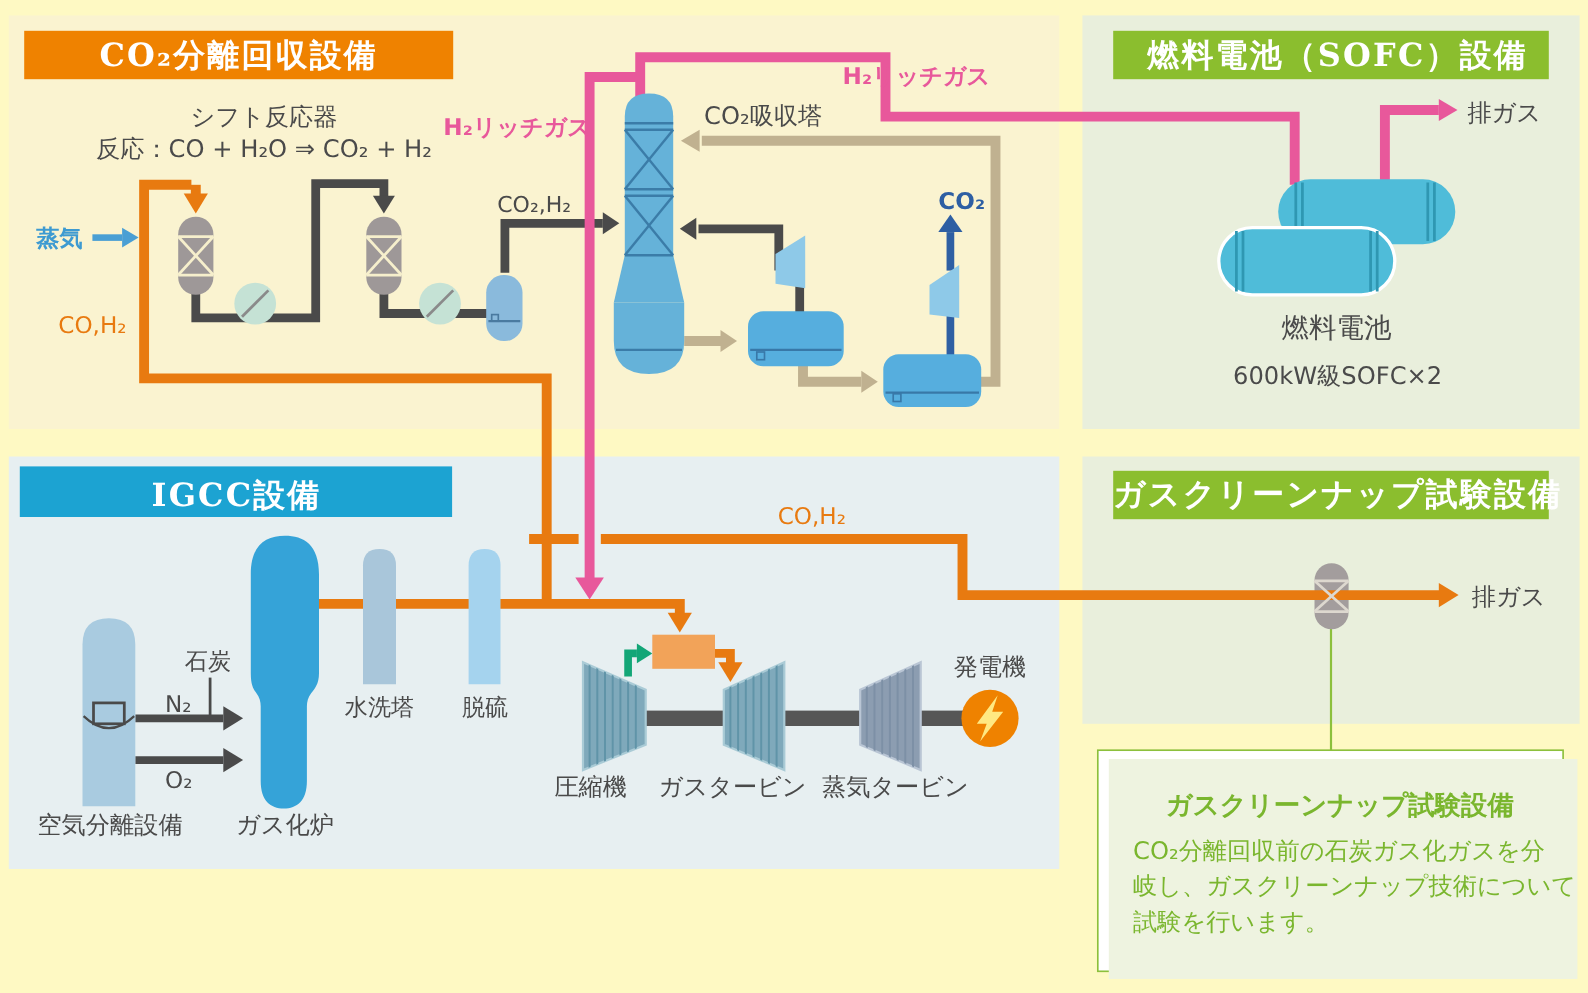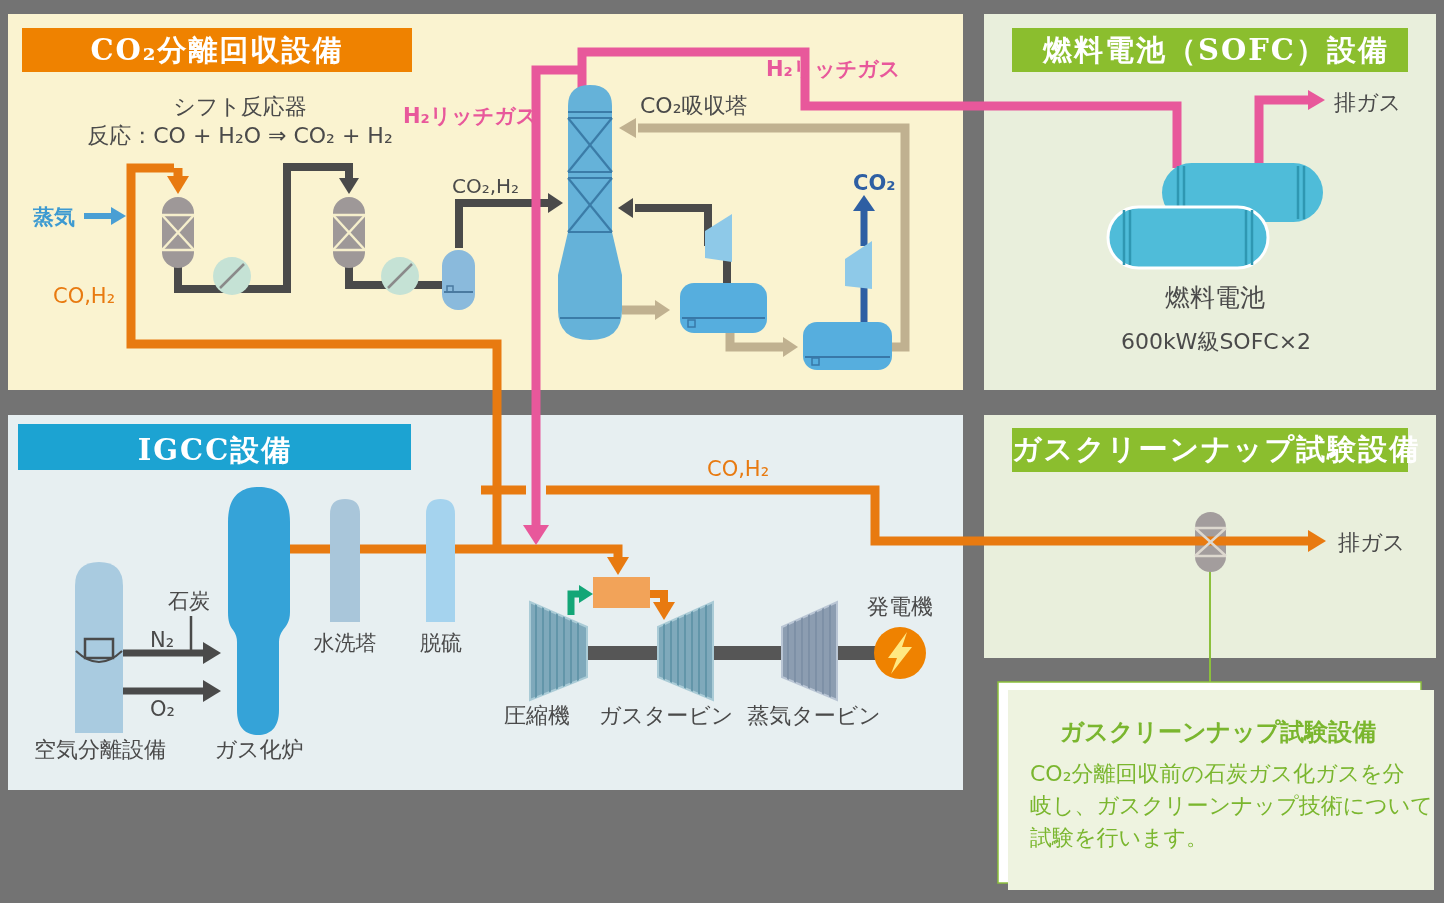--- a/index.html
+++ b/index.html
@@ -1,16 +1,16 @@
 <!DOCTYPE html>
 <html><head>
 <meta charset="utf-8">
 <style>
   html,body{margin:0;padding:0;background:#ffffff;}
-  .stage{position:relative;width:1444px;height:903px;background:#737373;overflow:hidden;}
+  .stage{position:relative;width:1444px;height:903px;background:#fef9c3;overflow:hidden;}
   text{font-family:"DejaVu Sans",sans-serif;fill:#4a4a4a;}
   .hdr{font-family:"DejaVu Serif",serif;fill:#ffffff;font-weight:700;font-size:29px;letter-spacing:2px;}
   .lbl22{font-size:22px;}
   .lbl21{font-size:21px;}
   .lbl20{font-size:20px;}
   .lbl25{font-size:25px;}
   .orange-t{fill:#e87a10;}
   .pink-t{fill:#e8589b;font-weight:600;}
   .blue-t{fill:#3d9ad1;font-weight:600;}
   .navy-t{fill:#2e5fa3;font-weight:600;}

